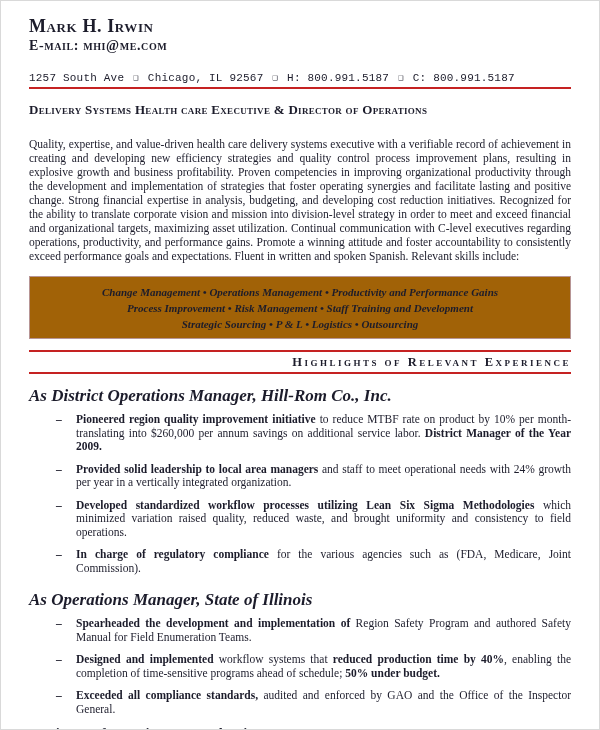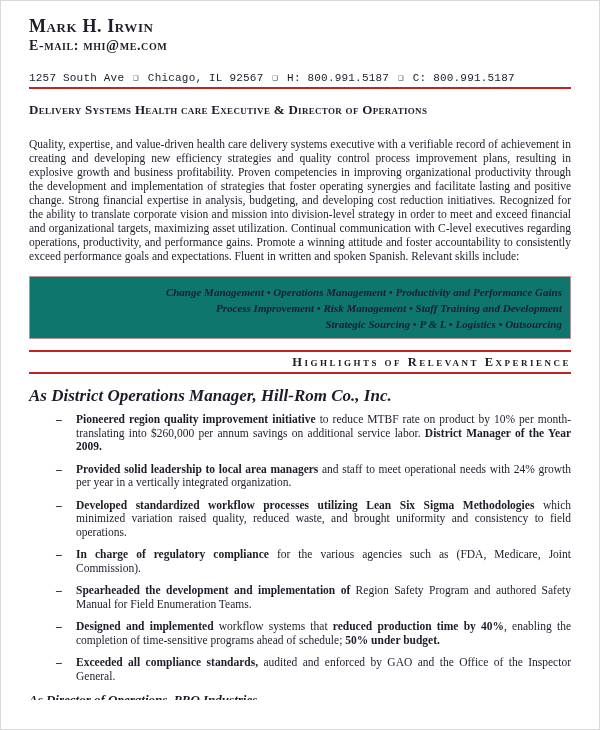--- a/index.html
+++ b/index.html
@@ -15,22 +15,22 @@
   .center{text-align:left;}
   .sc{font-variant:small-caps;}
   .name{padding-top:15px;font-size:18px;font-weight:bold;letter-spacing:.6px;}
   .email{font-size:14px;font-weight:bold;letter-spacing:.6px;margin-top:1px;}
   .address{font-size:11px;margin-top:18px;letter-spacing:.2px;font-family:Liberation Mono, monospace;}
   .address .sep{display:inline-block;margin:0 9px;font-size:9px;position:relative;top:-1px;}
   .rule-red{border:none;border-top:2px solid #c52222;margin:3px 0 0;}
   .title{margin-top:13px;font-size:13px;font-weight:bold;letter-spacing:.3px;}
   .summary{margin-top:19px;font-size:11.5px;line-height:14px;text-align:justify;}
   .skills-box{
-    margin-top:13px;background:#0f766e;border:1px solid #b79595;
-    padding:7px 8px 6px;text-align:right;
+    margin-top:13px;background:#a16207;border:1px solid #b79595;
+    padding:7px 8px 6px;text-align:center;
     font-size:11px;font-weight:bold;font-style:italic;line-height:16px;
   }
   .section-header{
     margin-top:11px;border-top:2px solid #c52222;border-bottom:2px solid #c52222;
     text-align:right;padding:3px 0 2px;
     font-size:12.5px;font-weight:bold;letter-spacing:2.5px;
   }
   .job-role{margin-top:12px;font-size:17px;font-weight:bold;font-style:italic;}
   .job-role.second{margin-top:15px;}
   ul.bullets{list-style:none;margin:7px 0 0;padding:0;}
@@ -70,20 +70,21 @@
   <div class="section-header sc">Highlights of Relevant Experience</div>
 
   <div id="experience">
       <div class="job-role">As District Operations Manager, Hill-Rom Co., Inc.</div>
       <ul class="bullets">
         <li><span class="dash">–</span><span class="seg-b">Pioneered region quality improvement initiative</span><span class="seg-r"> to reduce MTBF rate on product by 10% per month- translating into $260,000 per annum savings on additional service labor. </span><span class="seg-b">District Manager of the Year 2009.</span></li>
         <li><span class="dash">–</span><span class="seg-b">Provided solid leadership to local area managers</span><span class="seg-r"> and staff to meet operational needs with 24% growth per year in a vertically integrated organization.</span></li>
         <li><span class="dash">–</span><span class="seg-b">Developed standardized workflow processes utilizing Lean Six Sigma Methodologies</span><span class="seg-r"> which minimized variation raised quality, reduced waste, and brought uniformity and consistency to field operations.</span></li>
         <li><span class="dash">–</span><span class="seg-b">In charge of regulatory compliance</span><span class="seg-r"> for the various agencies such as (FDA, Medicare, Joint Commission).</span></li>
       </ul>
+      <div class="job-role second">As Operations Manager, State of Illinois</div>
       <ul class="bullets">
         <li><span class="dash">–</span><span class="seg-b">Spearheaded the development and implementation of</span><span class="seg-r"> Region Safety Program and authored Safety Manual for Field Enumeration Teams.</span></li>
         <li><span class="dash">–</span><span class="seg-b">Designed and implemented</span><span class="seg-r"> workflow systems that </span><span class="seg-b">reduced production time by 40%</span><span class="seg-r">, enabling the completion of time-sensitive programs ahead of schedule; </span><span class="seg-b">50% under budget.</span></li>
         <li><span class="dash">–</span><span class="seg-b">Exceeded all compliance standards,</span><span class="seg-r"> audited and enforced by GAO and the Office of the Inspector General.</span></li>
       </ul>
     </div>
 
   <div class="clipped-line">
     <div>As Director of Operations, PRO Industries</div>
   </div>

